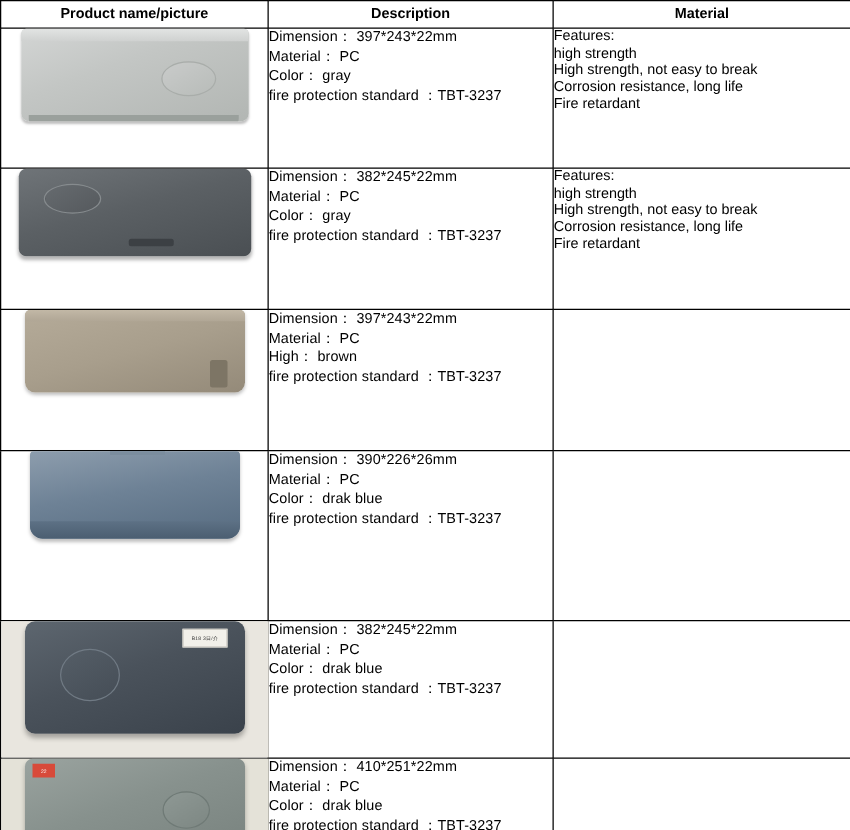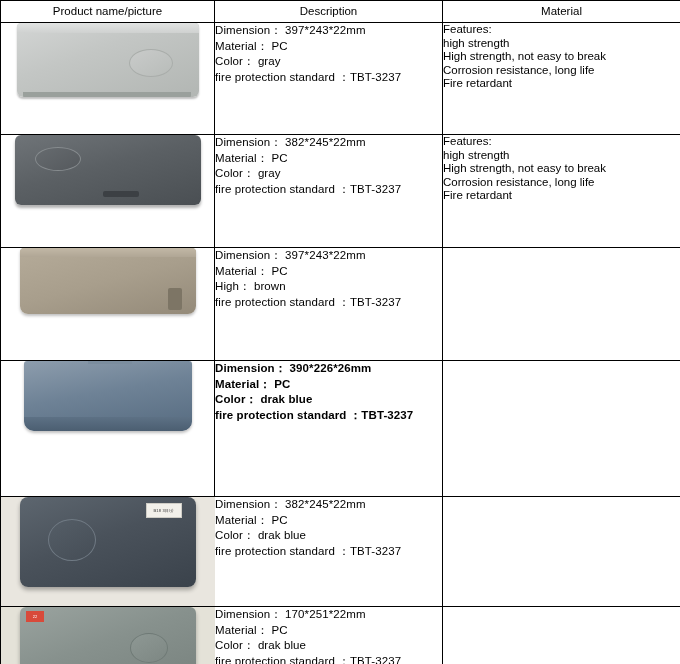--- a/index.html
+++ b/index.html
@@ -20,21 +20,21 @@
     width: 680px;
     table-layout: fixed;
   }
   table.product-table th,
   table.product-table td {
     border: 1px solid #000000;
     vertical-align: top;
     padding: 0;
   }
   table.product-table th {
-    font-weight: normal;
+    font-weight: bold;
     font-size: 11.5px;
     padding: 4px 0 5px 0;
     vertical-align: middle;
   }
   col.col-name  { width: 214px; }
   col.col-desc  { width: 228px; }
   col.col-feat  { width: 238px; }
 
   td.cell-image {
     text-align: center;
@@ -273,21 +273,21 @@
       </td>
       <td class="cell-desc">
         <div class="desc-line">Dimension： 397*243*22mm</div>
         <div class="desc-line">Material： PC</div>
         <div class="desc-line">High： brown</div>
         <div class="desc-line">fire protection standard ：TBT-3237</div>
       </td>
       <td class="cell-feat"></td>
     </tr>
 
-    <tr style="height:136px;font-weight:bold;">
+    <tr style="height:136px;">
       <td class="cell-image row-img-cell">
         <div class="photo-wrap">
           <div class="photo ph4"></div>
         </div>
       </td>
       <td class="cell-desc">
         <div class="desc-line">Dimension： 390*226*26mm</div>
         <div class="desc-line">Material： PC</div>
         <div class="desc-line">Color： drak blue</div>
         <div class="desc-line">fire protection standard ：TBT-3237</div>
@@ -316,21 +316,21 @@
     <tr style="height:101px;">
       <td class="cell-image row-img-cell">
         <div class="ph6-bg"></div>
         <div class="photo-wrap">
           <div class="photo ph6">
             <div class="ph6-label">22</div>
           </div>
         </div>
       </td>
       <td class="cell-desc">
-        <div class="desc-line">Dimension： 170*251*22mm</div>
+        <div class="desc-line">Dimension： 410*251*22mm</div>
         <div class="desc-line">Material： PC</div>
         <div class="desc-line">Color： drak blue</div>
         <div class="desc-line">fire protection standard ：TBT-3237</div>
       </td>
       <td class="cell-feat"></td>
     </tr>
 
   </tbody>
 </table>
 

